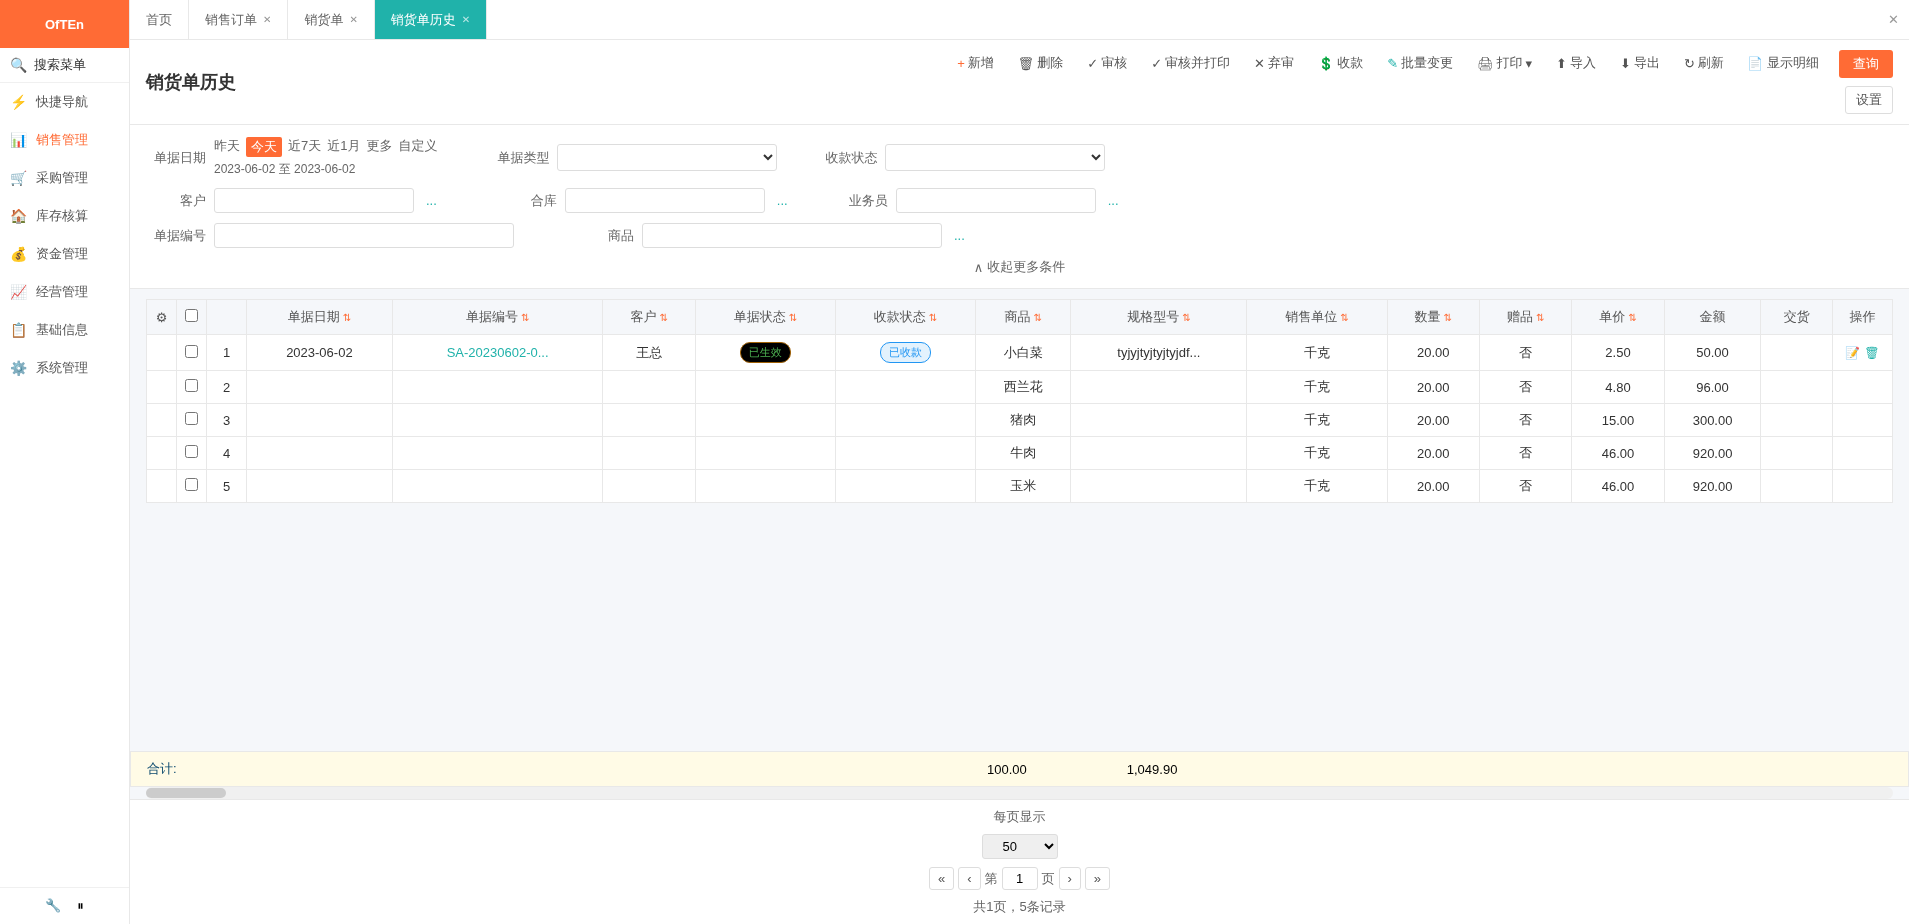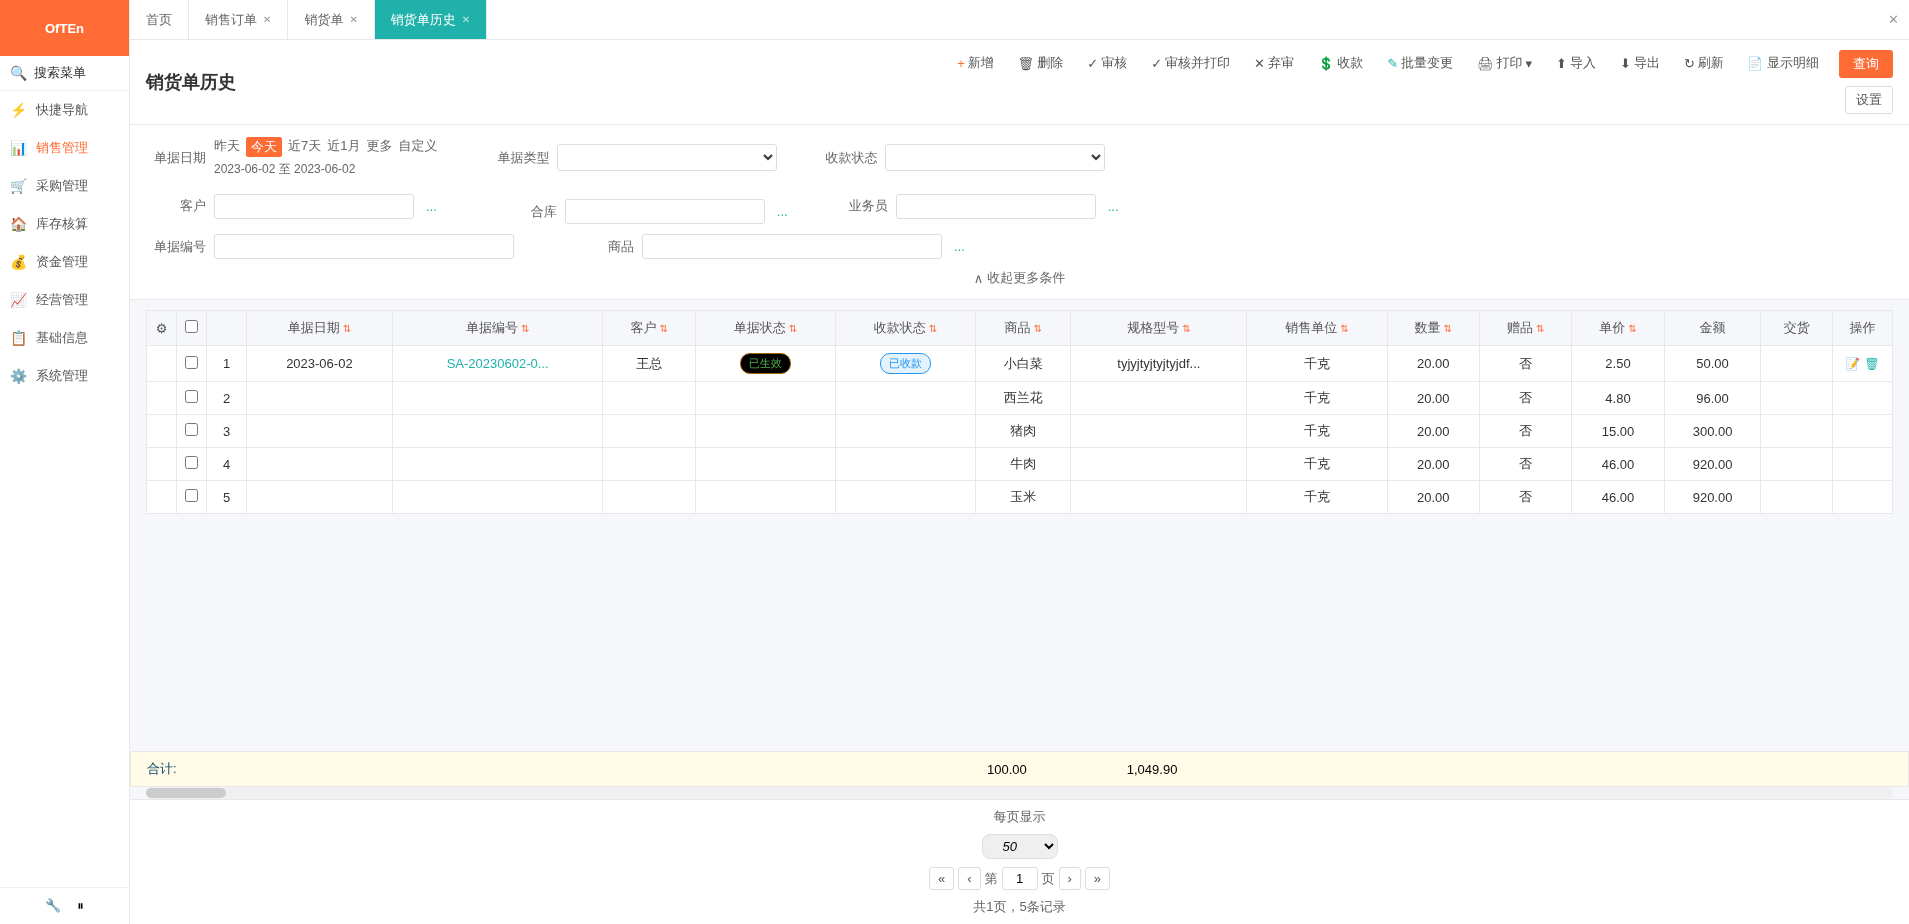--- a/index.html
+++ b/index.html
@@ -1,20 +1,20 @@
 <!DOCTYPE html>
 <html><head>
   <meta charset="utf-8">
   <style>
     * { box-sizing: border-box; margin: 0; padding: 0; font-family: 'Microsoft YaHei', Arial, sans-serif; font-size: 13px; }
     body { display: flex; height: 924px; overflow: hidden; background: #f5f5f5; }
 
     
     .sidebar { width: 130px; background: #fff; border-right: 1px solid #e8e8e8; display: flex; flex-direction: column; flex-shrink: 0; }
-    .sidebar-logo { background: #ff6b35; height: 56px; display: flex; align-items: center; justify-content: center; color: #fff; font-size: 14px; font-weight: bold; }
+    .sidebar-logo { background: #ff6b35; height: 48px; display: flex; align-items: center; justify-content: center; color: #fff; font-size: 14px; font-weight: bold; }
     .sidebar-search { display: flex; align-items: center; padding: 8px 10px; gap: 6px; cursor: pointer; color: #333; border-bottom: 1px solid #f0f0f0; }
     .sidebar-item { display: flex; align-items: center; padding: 10px 10px; gap: 8px; cursor: pointer; color: #555; transition: background 0.2s; }
     .sidebar-item.active { color: #ff6b35; }
     .sidebar-icon { width: 18px; height: 18px; display: flex; align-items: center; justify-content: center; font-size: 14px; flex-shrink: 0; }
     .sidebar-bottom { margin-top: auto; border-top: 1px solid #f0f0f0; }
     .sidebar-bottom-icons { display: flex; justify-content: center; gap: 16px; padding: 10px; }
 
     
     .main { flex: 1; display: flex; flex-direction: column; overflow: hidden; }
 
@@ -67,21 +67,21 @@
     .check-col { width: 30px; }
     .op-col { width: 60px; }
 
     
     .table-summary { background: #fffbe6; border: 1px solid #e8e8e8; padding: 8px 16px; display: flex; align-items: center; }
     .summary-label { color: #0c4a6e; min-width: 80px; }
 
     
     .pagination-bar { background: #fff; border-top: 1px solid #e8e8e8; padding: 8px 16px; display: flex; align-items: center; justify-content: flex-end; gap: 8px; flex-direction: column; }
     .pagination-label { color: #666; }
-    .page-size-select { border: 1px solid #ddd; border-radius: 8px; padding: 3px 16px; font-style: italic; }
+    .page-size-select { border: 1px solid #ddd; border-radius: 3px; padding: 3px 16px; }
     .page-nav { display: flex; align-items: center; gap: 4px; }
     .page-btn { border: 1px solid #ddd; background: #fff; border-radius: 3px; padding: 3px 8px; cursor: pointer; color: #555; }
     .page-btn:disabled { color: #ccc; cursor: not-allowed; }
     .page-input { border: 1px solid #ddd; border-radius: 3px; padding: 3px 6px; width: 36px; text-align: center; }
     .page-info { color: #666; }
     .scrollbar-area { height: 12px; background: #f0f0f0; margin: 0 16px; border-radius: 6px; position: relative; }
     .scrollbar-thumb { position: absolute; left: 0; top: 1px; height: 10px; width: 80px; background: #ccc; border-radius: 5px; }
   </style>
 </head>
 <body>
@@ -246,21 +246,21 @@
             <option value=""></option>
           </select>
         </div>
       </div>
       <div class="filter-row">
         <div class="filter-field">
           <span class="filter-label">客户</span>
           <input class="filter-input" type="text" style="">
           <span class="dots">...</span>
         </div>
-        <div class="filter-field" style="margin-left:40px;margin-top:11px;">
+        <div class="filter-field" style="margin-left:40px;">
           <span class="filter-label">合库</span>
           <input class="filter-input" type="text" style="">
           <span class="dots">...</span>
         </div>
         <div class="filter-field" style="margin-left:20px;">
           <span class="filter-label">业务员</span>
           <input class="filter-input" type="text" style="">
           <span class="dots">...</span>
         </div>
       </div>

